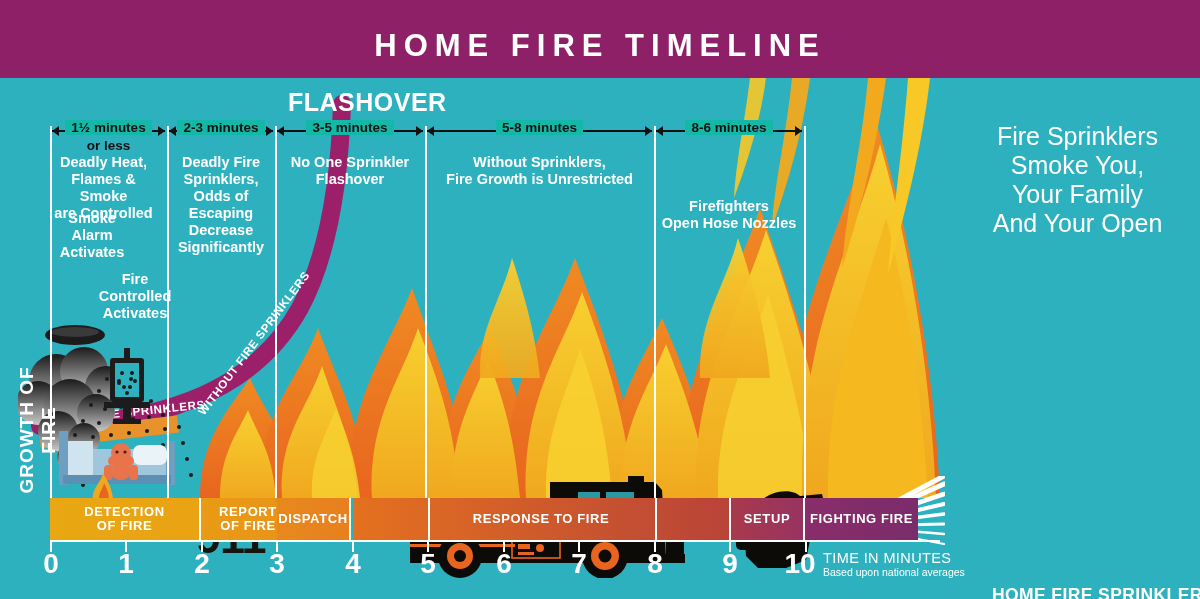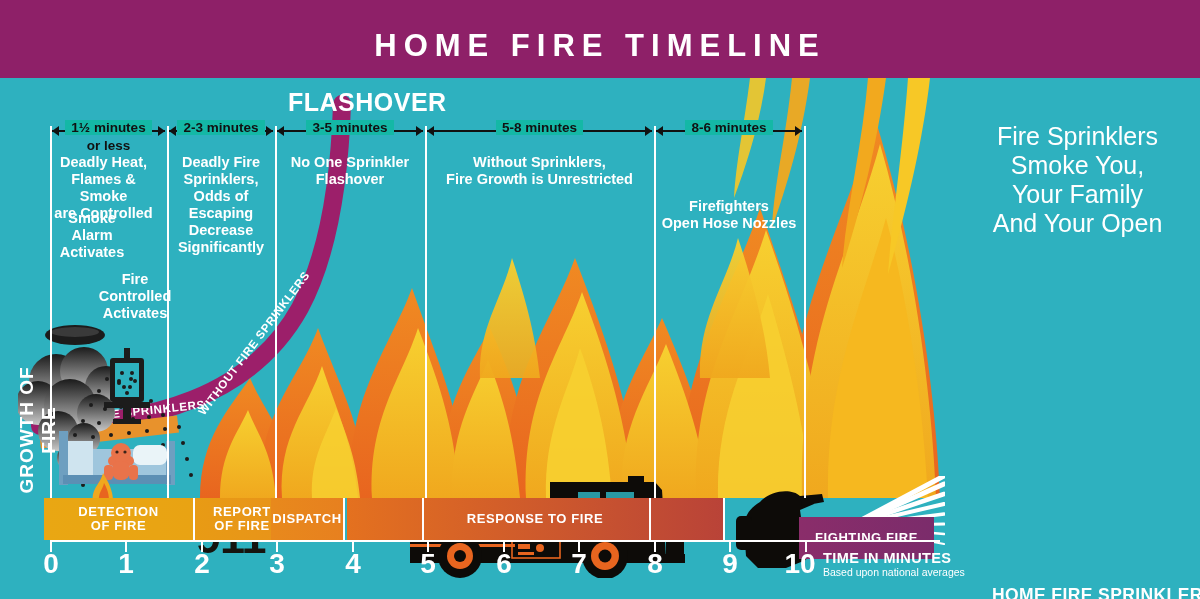--- a/index.html
+++ b/index.html
@@ -44,32 +44,32 @@
     text-align:center;}
 
   
   .curvewrap{position:absolute;left:0;top:0;width:1200px;height:521px;}
 
   
   .nine11{position:absolute;left:196px;top:434px;color:#16140f;font-size:45px;font-weight:bold;
     letter-spacing:-1px;}
 
   
-  .barwrap{position:absolute;left:44px;top:420px;width:890px;height:42px;border-radius:7px;}
+  .barwrap{position:absolute;left:50px;top:420px;width:890px;height:42px;border-radius:7px;}
   .barseg{position:absolute;top:0;height:42px;display:flex;align-items:center;justify-content:center;
     color:#fff;font-size:13px;font-weight:bold;letter-spacing:.6px;text-align:center;line-height:14px;
     box-sizing:border-box;border-right:2px solid #fff;}
 
   
   .axis{position:absolute;left:50px;top:462px;width:890px;height:2px;background:#fff;}
   .tick{position:absolute;top:462px;width:2px;height:12px;background:#fff;}
   .ticklab{position:absolute;top:470px;color:#fff;font-size:28px;font-weight:bold;text-align:center;
     width:60px;margin-left:-30px;}
   .timeunit{position:absolute;left:823px;top:473px;color:#fff;}
-  .timeunit .t1{font-size:14.5px;font-weight:bold;letter-spacing:.4px;line-height:15px;}
+  .timeunit .t1{font-size:14.5px;font-weight:normal;letter-spacing:.4px;line-height:15px;}
   .timeunit .t2{font-size:10.5px;line-height:12px;}
 
   
   .tagline{position:absolute;left:955px;top:44px;width:245px;text-align:center;color:#fff;
     font-size:25px;line-height:29px;}
   .logo{position:absolute;left:985px;top:508px;width:200px;}
   .logo-row{display:flex;align-items:flex-start;}
   .logo-txt{margin-left:7px;}
   .logo-l1{color:#fff;font-size:17.5px;font-weight:bold;letter-spacing:.4px;line-height:19px;white-space:nowrap;}
 </style>
@@ -424,21 +424,24 @@
           <div>REPORT</div>
           <div>OF FIRE</div>
         </div>
       </div>
       <div class="barseg" style="left:227px;width:74px;background:linear-gradient(90deg,#e8891c,#e7801f);">
         <div>DISPATCH</div>
       </div>
       <div class="barseg" style="left:303px;width:378px;background:linear-gradient(90deg,#e4711f,#b94338);">
         <div>RESPONSE TO FIRE</div>
       </div>
-      <div class="barseg" style="left:755px;width:135px;background:linear-gradient(90deg,#8a2d6a,#7b2c6b);border-right:none;margin-top:19px;">
+      <div class="barseg" style="left:681px;width:74px;background:linear-gradient(90deg,#a93a4c,#963360);">
+        <div>SETUP</div>
+      </div>
+      <div class="barseg" style="left:755px;width:113px;background:linear-gradient(90deg,#8a2d6a,#7b2c6b);border-right:none;">
         <div>FIGHTING FIRE</div>
       </div>
 
       <div style="position:absolute;top:0;left:378px;width:2px;height:42px;background:#fff;"></div>
       <div style="position:absolute;top:0;left:605px;width:2px;height:42px;background:#fff;"></div>
     </div>
 
     <div class="axis"></div>
     <div class="tick" style="left:50px;"></div>
     <div class="tick" style="left:125px;"></div>

